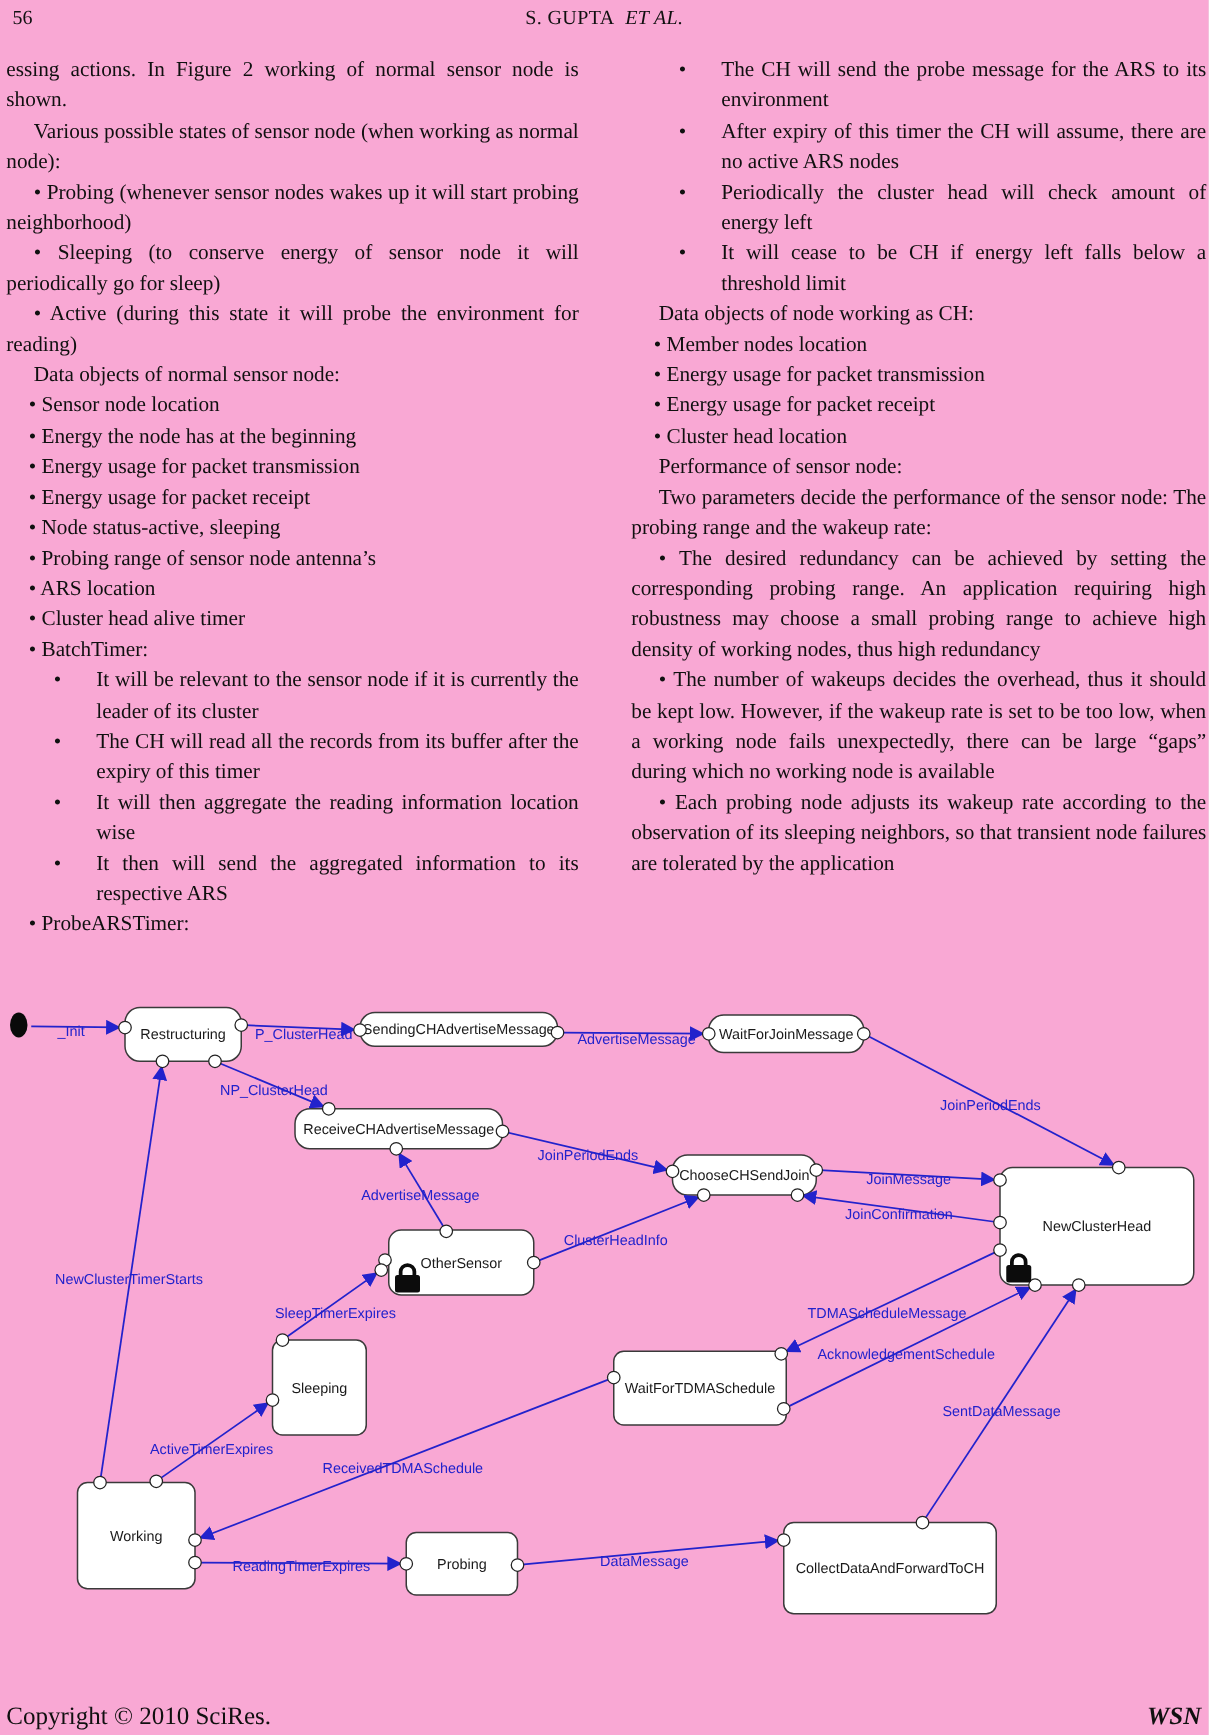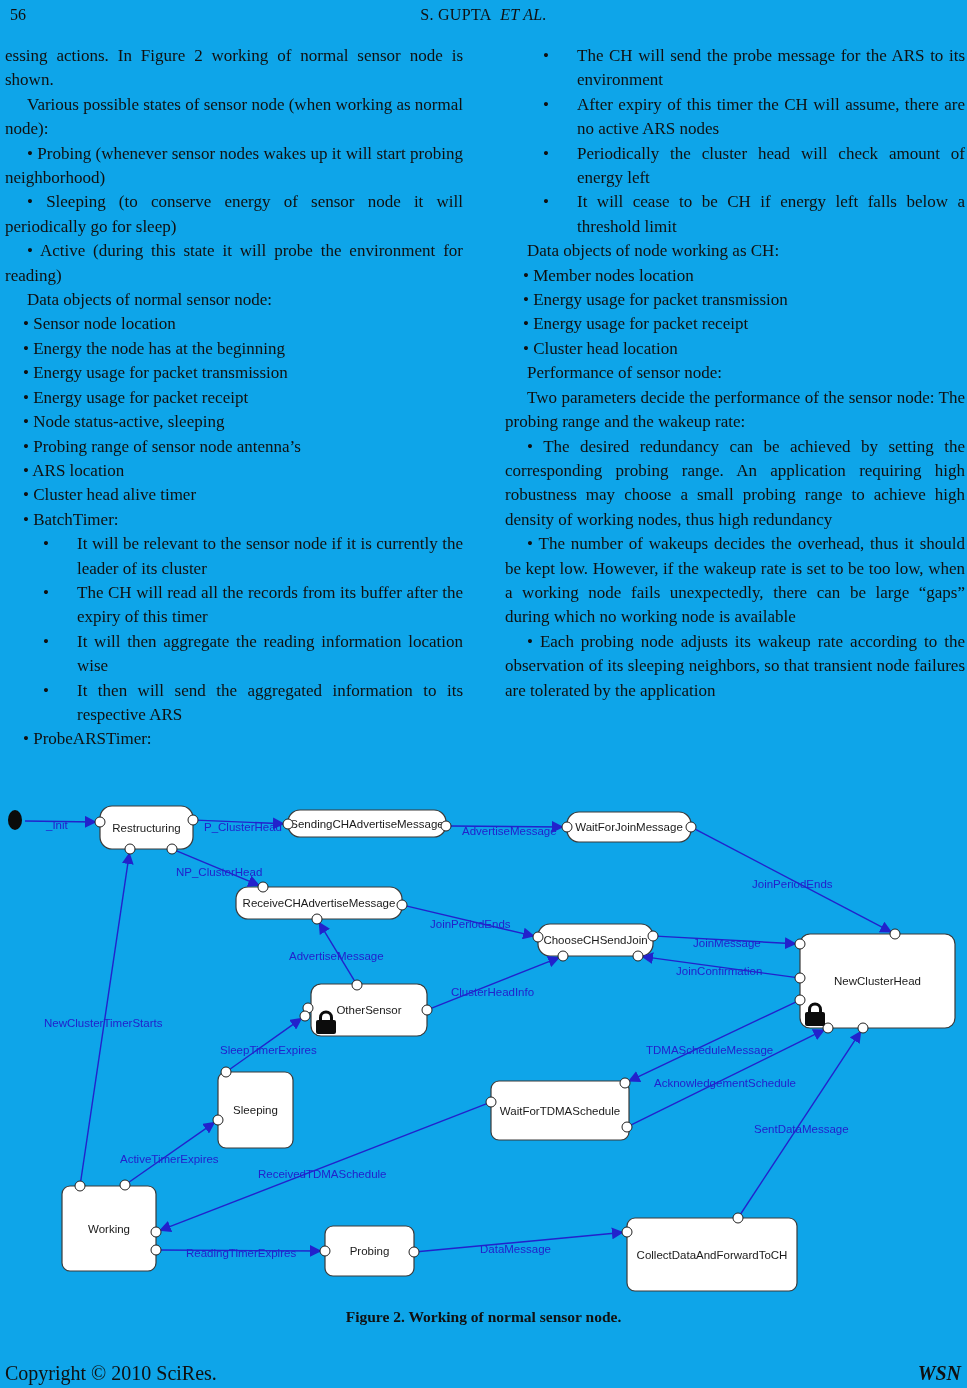--- a/index.html
+++ b/index.html
@@ -1,16 +1,16 @@
 <!DOCTYPE html>
 <html><head>
 <meta charset="utf-8">
 <style>
   html,body{margin:0;padding:0;background:#e8e8e8;}
-  .page{position:relative;width:967px;height:1388px;background:#0ea5e9;margin:0 auto;
+  .page{position:relative;width:967px;height:1388px;background:#f9a8d4;margin:0 auto;
         font-family:"Liberation Serif",serif;color:#101010;overflow:hidden;}
   .hdr{position:absolute;top:6px;left:0;width:100%;height:22px;font-size:16px;}
   .hdr .pgnum{position:absolute;left:10px;top:0;}
   .hdr .ttl{position:absolute;left:0;width:100%;text-align:center;top:0;letter-spacing:.3px;}
   .hdr .etal{font-style:italic;}
   .col{position:absolute;top:44px;font-size:17px;line-height:24.4px;}
   #col-left{left:5px;width:458px;}
   #col-right{left:505px;width:460px;}
   .blk{text-align:justify;}
   .p0{text-indent:0;}
@@ -188,19 +188,18 @@
         <text x="120" y="368" class="tr-lb" fill="#2222cc">ActiveTimerExpires</text>
         <text x="44" y="232" class="tr-lb" fill="#2222cc">NewClusterTimerStarts</text>
         <text x="258" y="383" class="tr-lb" fill="#2222cc">ReceivedTDMASchedule</text>
         <text x="646" y="259" class="tr-lb" fill="#2222cc">TDMAScheduleMessage</text>
         <text x="654" y="292" class="tr-lb" fill="#2222cc">AcknowledgementSchedule</text>
         <text x="754" y="338" class="tr-lb" fill="#2222cc">SentDataMessage</text>
         <text x="186" y="462" class="tr-lb" fill="#2222cc">ReadingTimerExpires</text>
         <text x="480" y="458" class="tr-lb" fill="#2222cc">DataMessage</text>
       </svg></div>
 
-  <div class="cap">Figure 2. Working of normal sensor node.</div>
 
   <div class="ftr">
     <span class="cpy">Copyright © 2010 SciRes.</span>
     <span class="jrn">WSN</span>
   </div>
 </div>
 
 </body></html>

